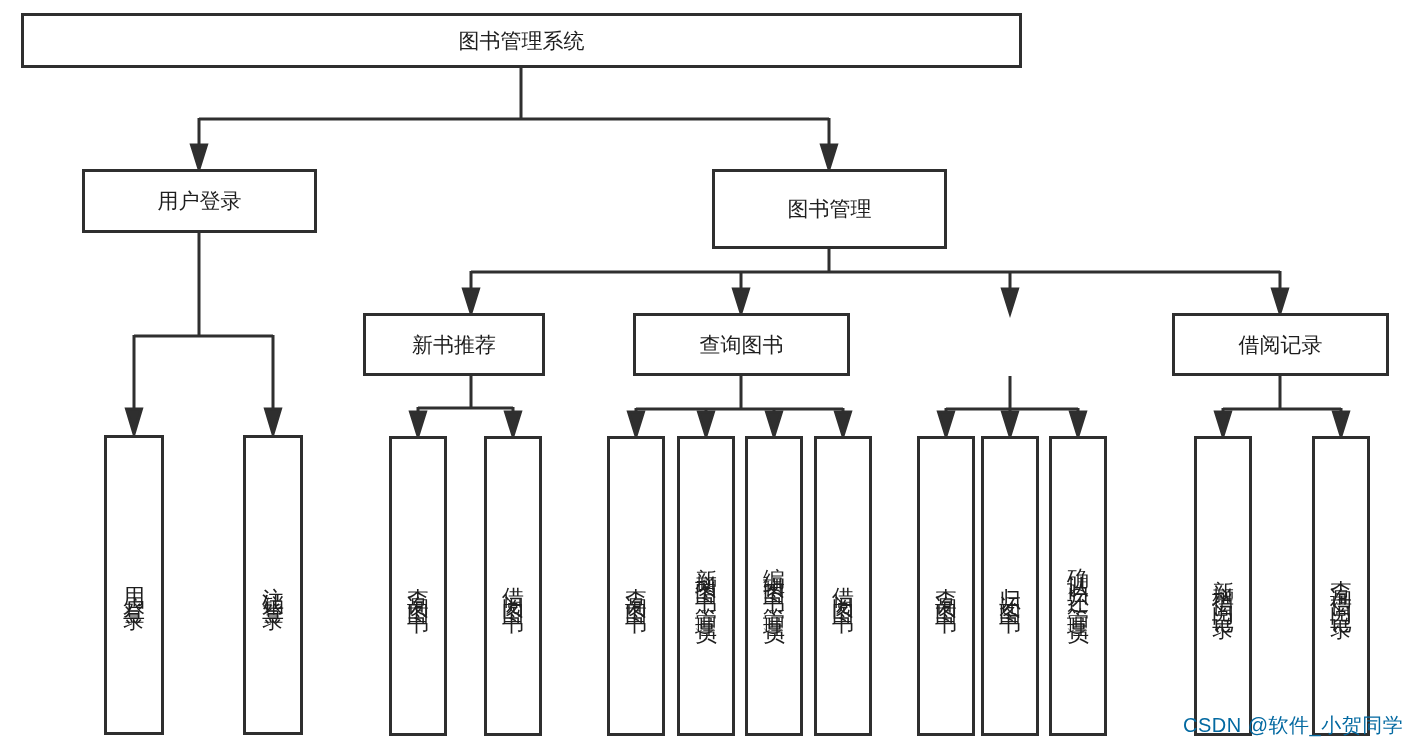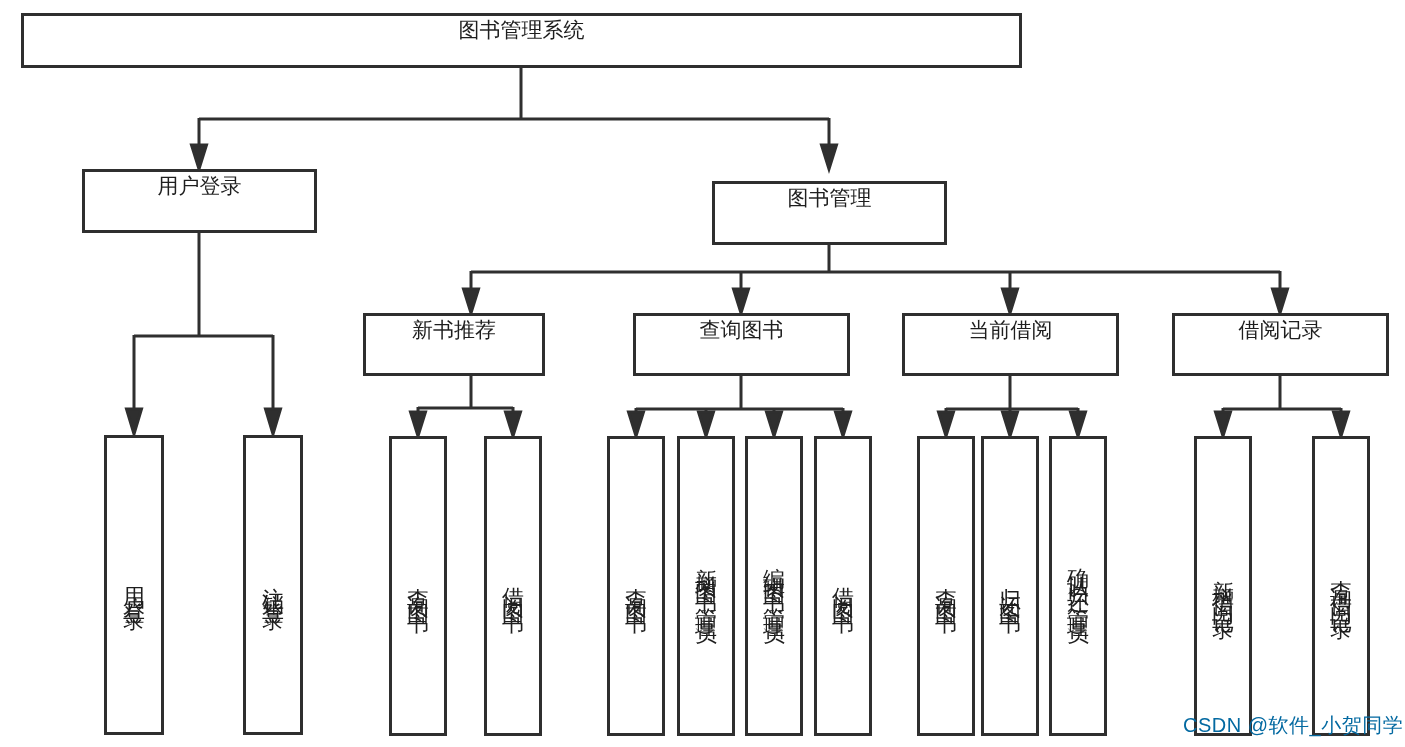--- a/index.html
+++ b/index.html
@@ -3,21 +3,21 @@
 <meta charset="utf-8">
 <style>
   html,body{margin:0;padding:0;background:#ffffff;}
   .stage{
     position:relative;width:1405px;height:747px;background:#ffffff;
     font-family:"Liberation Sans","DejaVu Sans",sans-serif;overflow:hidden;
   }
   svg.edges{position:absolute;left:0;top:0;}
   .hbox{
     position:absolute;background:#ffffff;border:3px solid #2f2f2f;
-    box-sizing:border-box;display:flex;align-items:flex-start;justify-content:center;
+    box-sizing:border-box;display:flex;align-items:center;justify-content:center;
   }
   .hbox span{font-size:21px;color:#1e1e1e;white-space:nowrap;}
   .vbox{
     position:absolute;background:#ffffff;border:3px solid #2f2f2f;
     box-sizing:border-box;display:flex;align-items:center;justify-content:center;
     width:58px;height:300px;top:436px;
   }
   .vbox span{
     writing-mode:vertical-rl;text-orientation:mixed;
     font-size:22px;letter-spacing:8px;color:#1e1e1e;line-height:1;
@@ -81,32 +81,29 @@
     </g>
   </svg>
 
   <div class="hbox" style="left:21px;top:13px;width:1001px;height:55px">
     <span>图书管理系统</span>
   </div>
 
   <div class="hbox" style="left:82px;top:169px;width:235px;height:64px">
     <span>用户登录</span>
   </div>
-  <div class="hbox" style="left:712px;top:181px;width:235px;height:64px">
+  <div class="hbox" style="left:712px;top:169px;width:235px;height:80px">
     <span>图书管理</span>
   </div>
 
   <div class="hbox" style="left:363px;top:313px;width:182px;height:63px">
     <span>新书推荐</span>
   </div>
   <div class="hbox" style="left:633px;top:313px;width:217px;height:63px">
     <span>查询图书</span>
-  </div>
-  <div class="hbox" style="left:902px;top:313px;width:217px;height:63px">
-    <span>当前借阅</span>
   </div>
   <div class="hbox" style="left:1172px;top:313px;width:217px;height:63px">
     <span>借阅记录</span>
   </div>
 
   <div class="vbox" style="left:104px;width:60px;top:435px">
     <span>用户登录</span>
   </div>
   <div class="vbox" style="left:243px;width:60px;top:435px">
     <span>注销登录</span>

